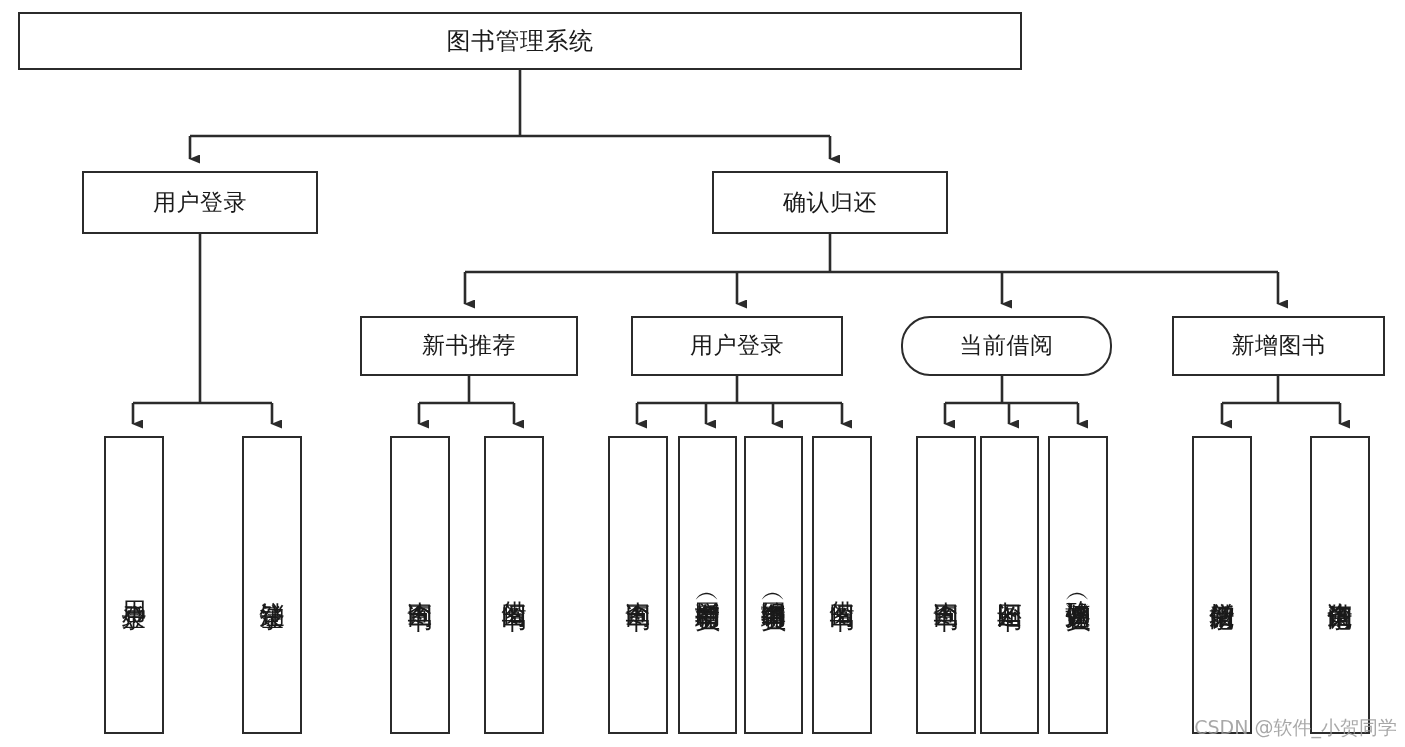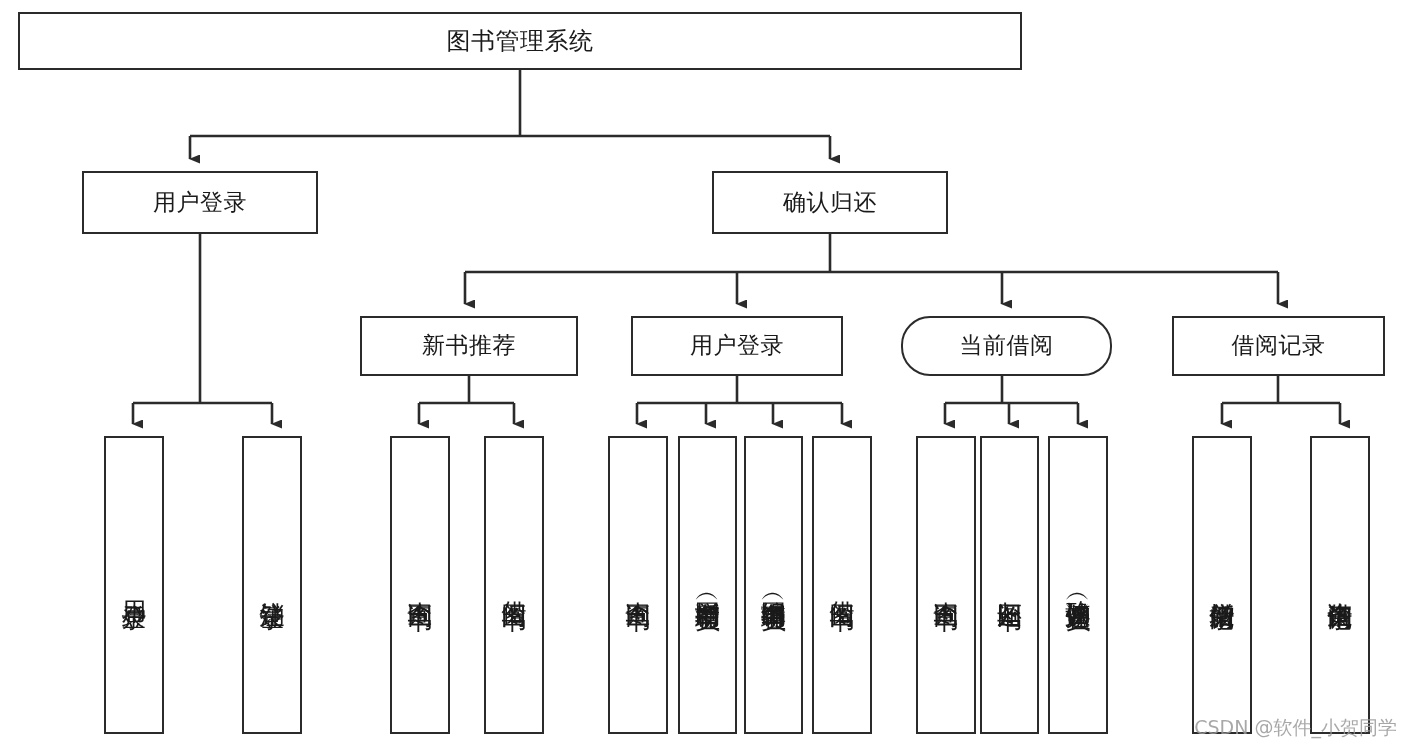--- a/index.html
+++ b/index.html
@@ -152,21 +152,21 @@
 
   <div class="node horiz" style="left:631px; top:316px; width:212px; height:60px;">
     <span class="label">用户登录</span>
   </div>
 
   <div class="node horiz" style="left:901px; top:316px; width:211px; height:60px;border-radius:29px;">
     <span class="label">当前借阅</span>
   </div>
 
   <div class="node horiz" style="left:1172px; top:316px; width:213px; height:60px;">
-    <span class="label">借阅记录</span>
+    <span class="label">新增图书</span>
   </div>
 
   <div class="node vert" style="left:104px; top:436px; width:60px; height:298px;">
     <span class="label">用户登录</span>
   </div>
 
   <div class="node vert" style="left:242px; top:436px; width:60px; height:298px;">
     <span class="label">注销登录</span>
   </div>
 

